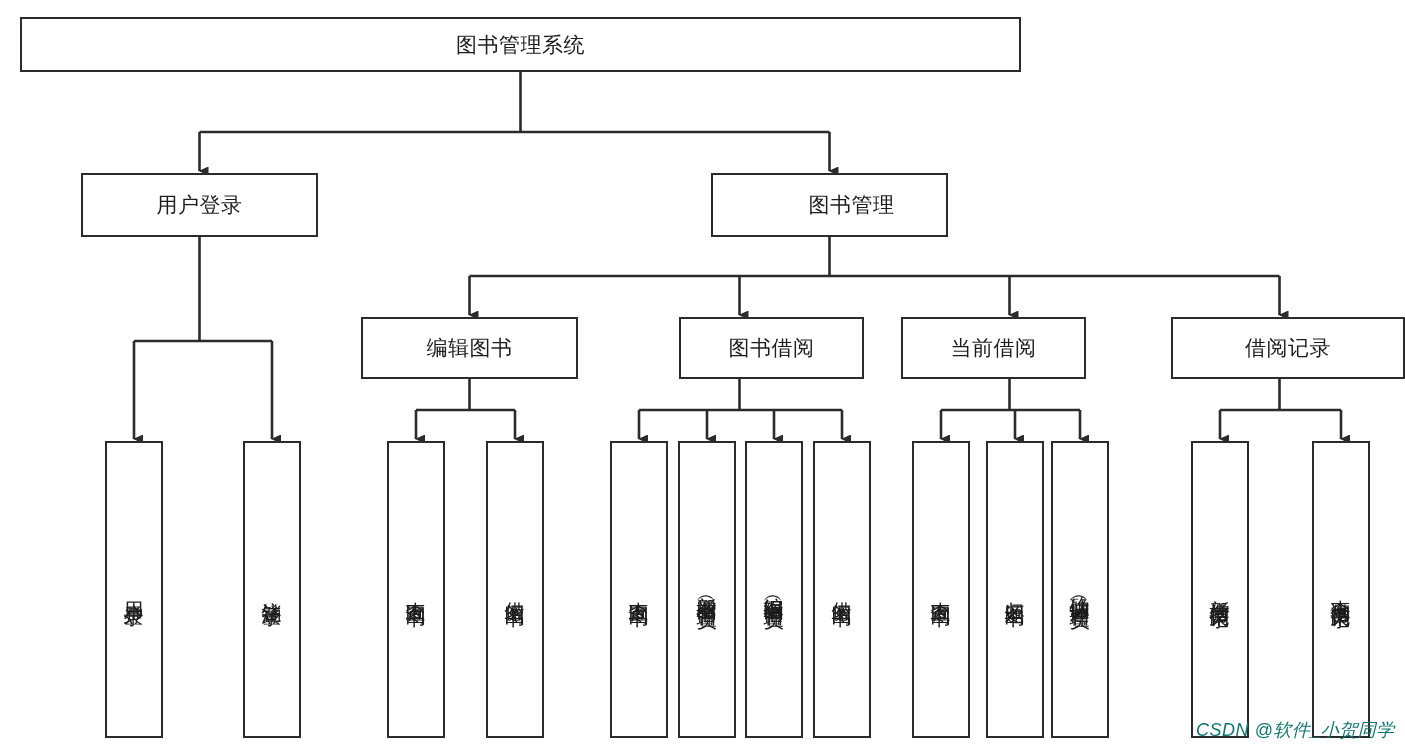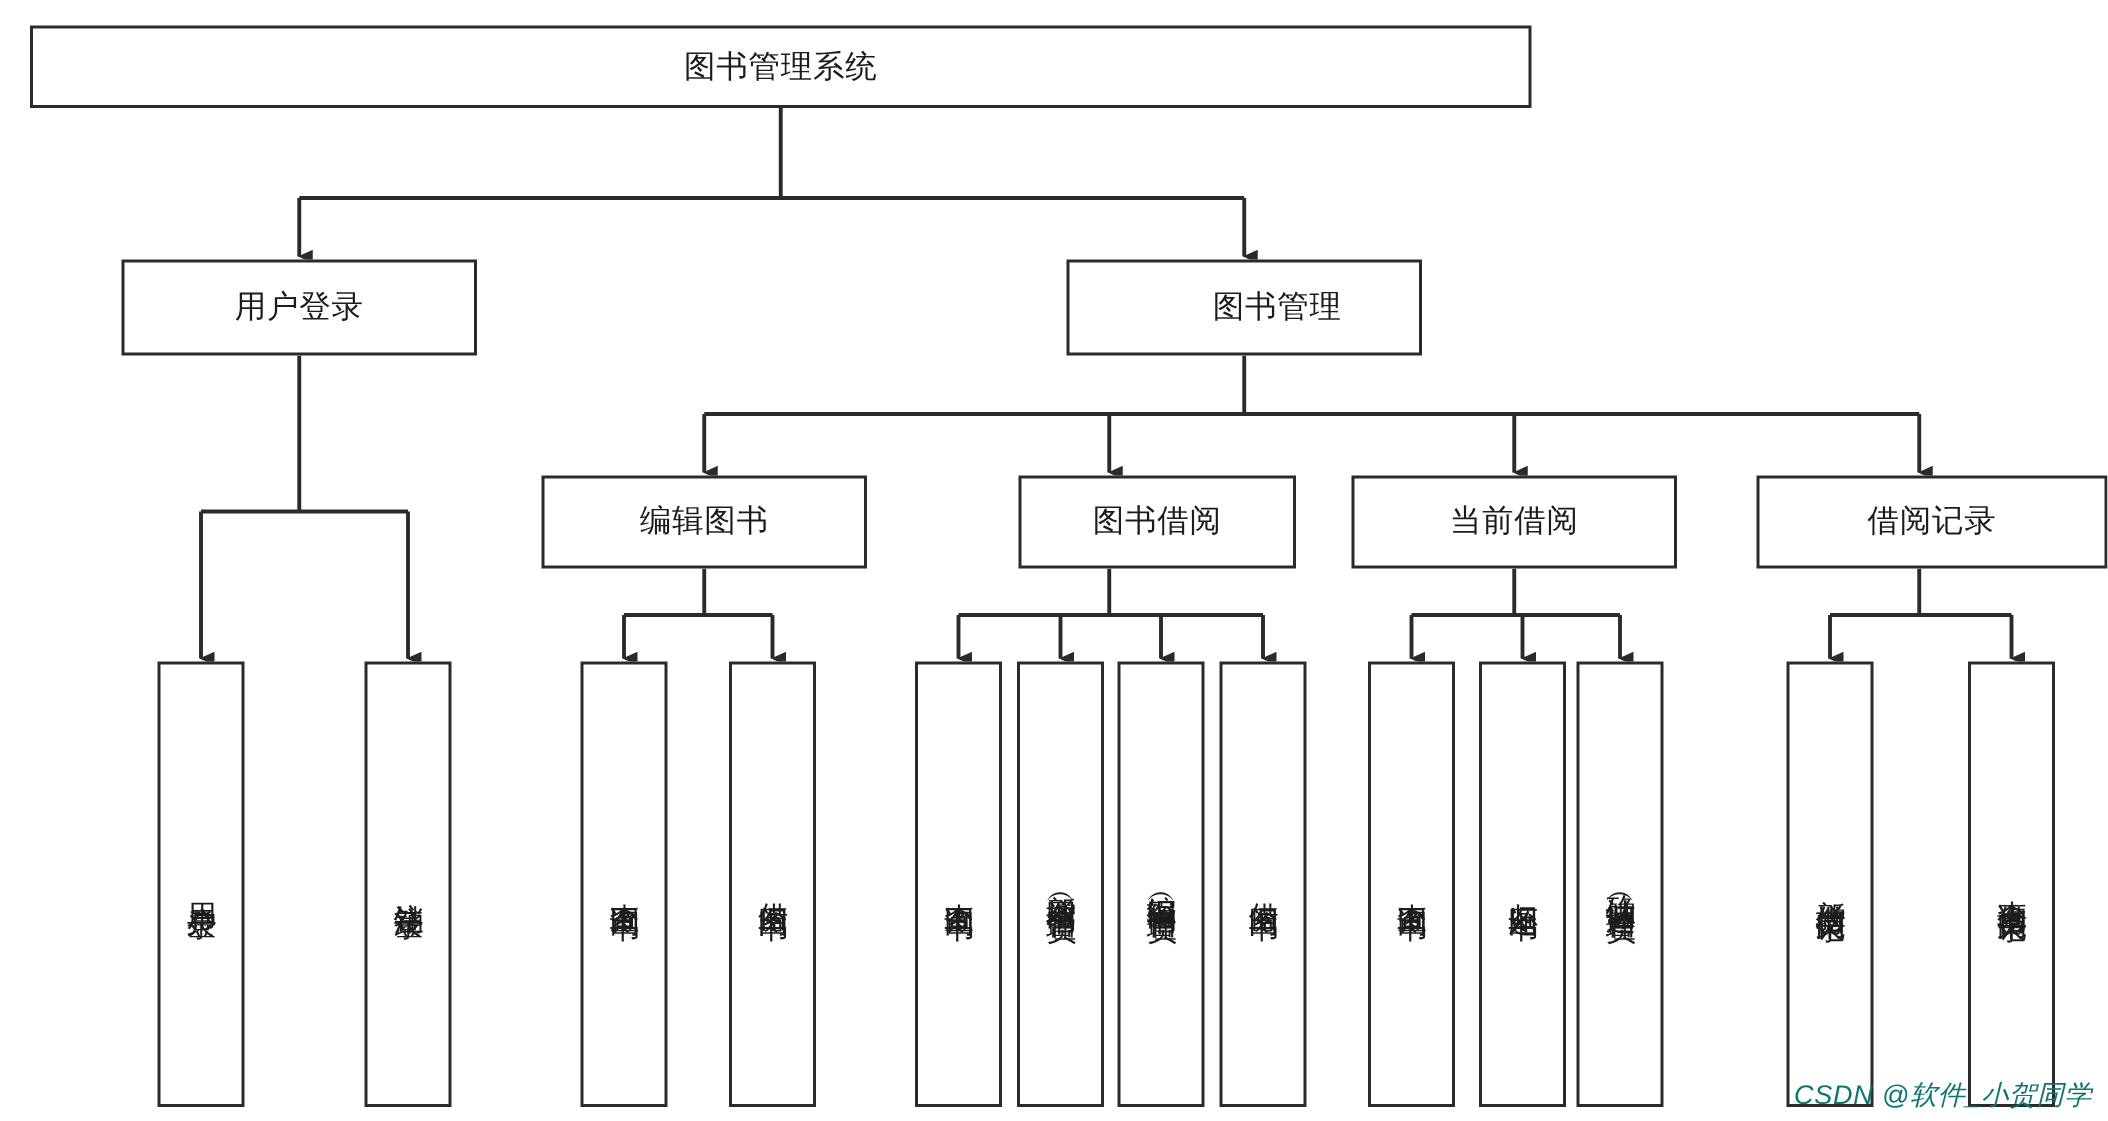--- a/index.html
+++ b/index.html
@@ -127,21 +127,21 @@
       </div>
     </div>
 
   <div id="level3-container">
       <div class="node-box" style="left: 361px; top: 313px; width: 217px; height: 62px;">
         <span class="node-label-h">编辑图书</span>
       </div>
       <div class="node-box" style="left: 631px; top: 313px; width: 185px; height: 62px; margin-left: 48px;">
         <span class="node-label-h">图书借阅</span>
       </div>
-      <div class="node-box" style="left: 901px; top: 313px; width: 217px; height: 62px;">
+      <div class="node-box" style="left: 901px; top: 313px; width: 185px; height: 62px;">
         <span class="node-label-h">当前借阅</span>
       </div>
       <div class="node-box" style="left: 1171px; top: 313px; width: 234px; height: 62px;">
         <span class="node-label-h">借阅记录</span>
       </div>
     </div>
 
   <div id="leaves-container">
       <div class="node-box" style="left: 105px; top: 437px; width: 58px; height: 297px;">
         <span class="node-label-v">用户登录</span>

